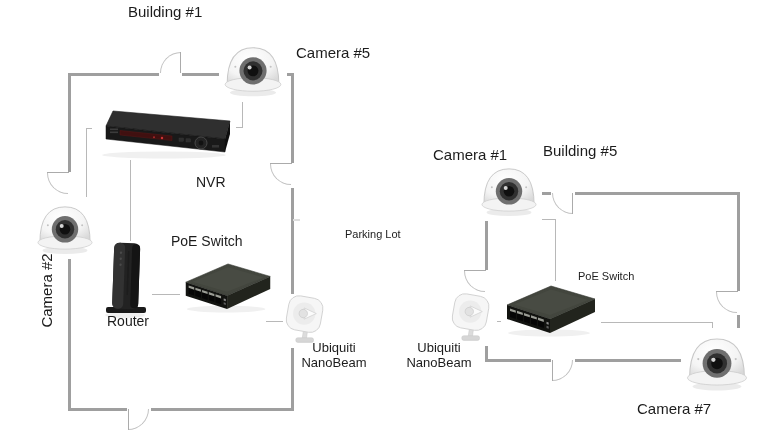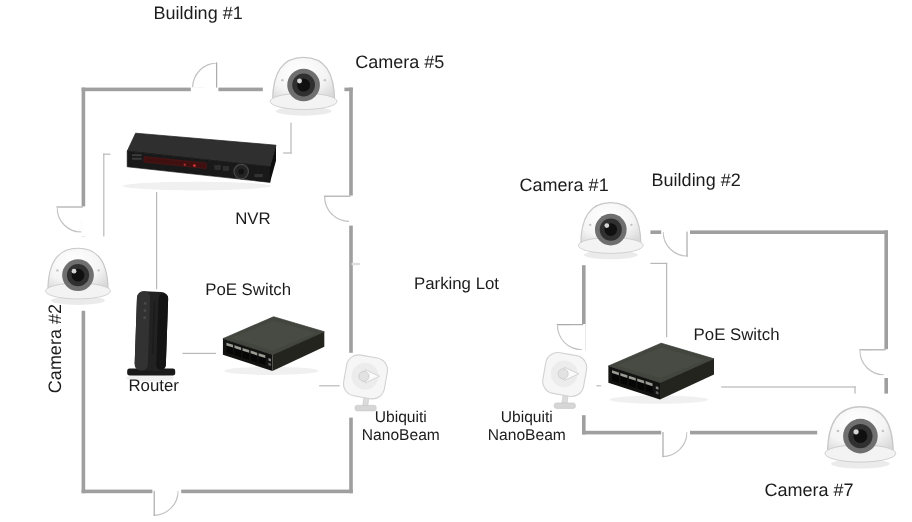--- a/index.html
+++ b/index.html
@@ -13,21 +13,21 @@
   .arc-bl{border-left:1px solid #c2c2c2;border-bottom:1px solid #c2c2c2;border-bottom-left-radius:100% 100%;}
   .arc-tl{border-left:1px solid #c2c2c2;border-top:1px solid #c2c2c2;border-top-left-radius:100% 100%;}
   .arc-br{border-right:1px solid #c2c2c2;border-bottom:1px solid #c2c2c2;border-bottom-right-radius:100% 100%;}
   .leaf{position:absolute;background:#ababab;}
   .cline{position:absolute;background:#b8b8b8;}
   .tick{position:absolute;background:#dedede;}
   .dev{position:absolute;background:#ffffff;}
   .dev svg{display:block;width:100%;height:100%;}
   .lbl{position:absolute;font-size:15px;white-space:nowrap;color:#1c1c1c;}
   .lbl-md{font-size:14px;}
-  .lbl-sm{font-size:14px;}
+  .lbl-sm{font-size:11px;}
   .lbl-rot{position:absolute;width:92px;text-align:center;transform:rotate(-90deg);}
   .lbl-2line{position:absolute;width:84px;text-align:center;font-size:13px;line-height:1.18;}
 </style>
 </head>
 <body>
 
 <svg width="0" height="0" style="position:absolute" aria-hidden="true">
   <defs>
     <radialGradient id="domeG" cx="42%" cy="32%" r="75%">
       <stop offset="0%" stop-color="#ffffff"></stop>
@@ -235,17 +235,17 @@
   <div class="lbl-2line" style="left:292px;top:340px;">
     <span>Ubiquiti</span><br>
     <span>NanoBeam</span>
   </div>
   <div class="lbl-2line" style="left:397px;top:340px;">
     <span>Ubiquiti</span><br>
     <span>NanoBeam</span>
   </div>
 
   <div class="lbl" style="left:433px;top:146px;">Camera #1</div>
-  <div class="lbl" style="left:543px;top:142px;">Building #2</div>
+  <div class="lbl" style="left:543px;top:142px;">Building #5</div>
   <div class="lbl lbl-sm" style="left:578px;top:270px;">PoE Switch</div>
   <div class="lbl" style="left:637px;top:400px;">Camera #7</div>
 
 </div>
 
 </body></html>

